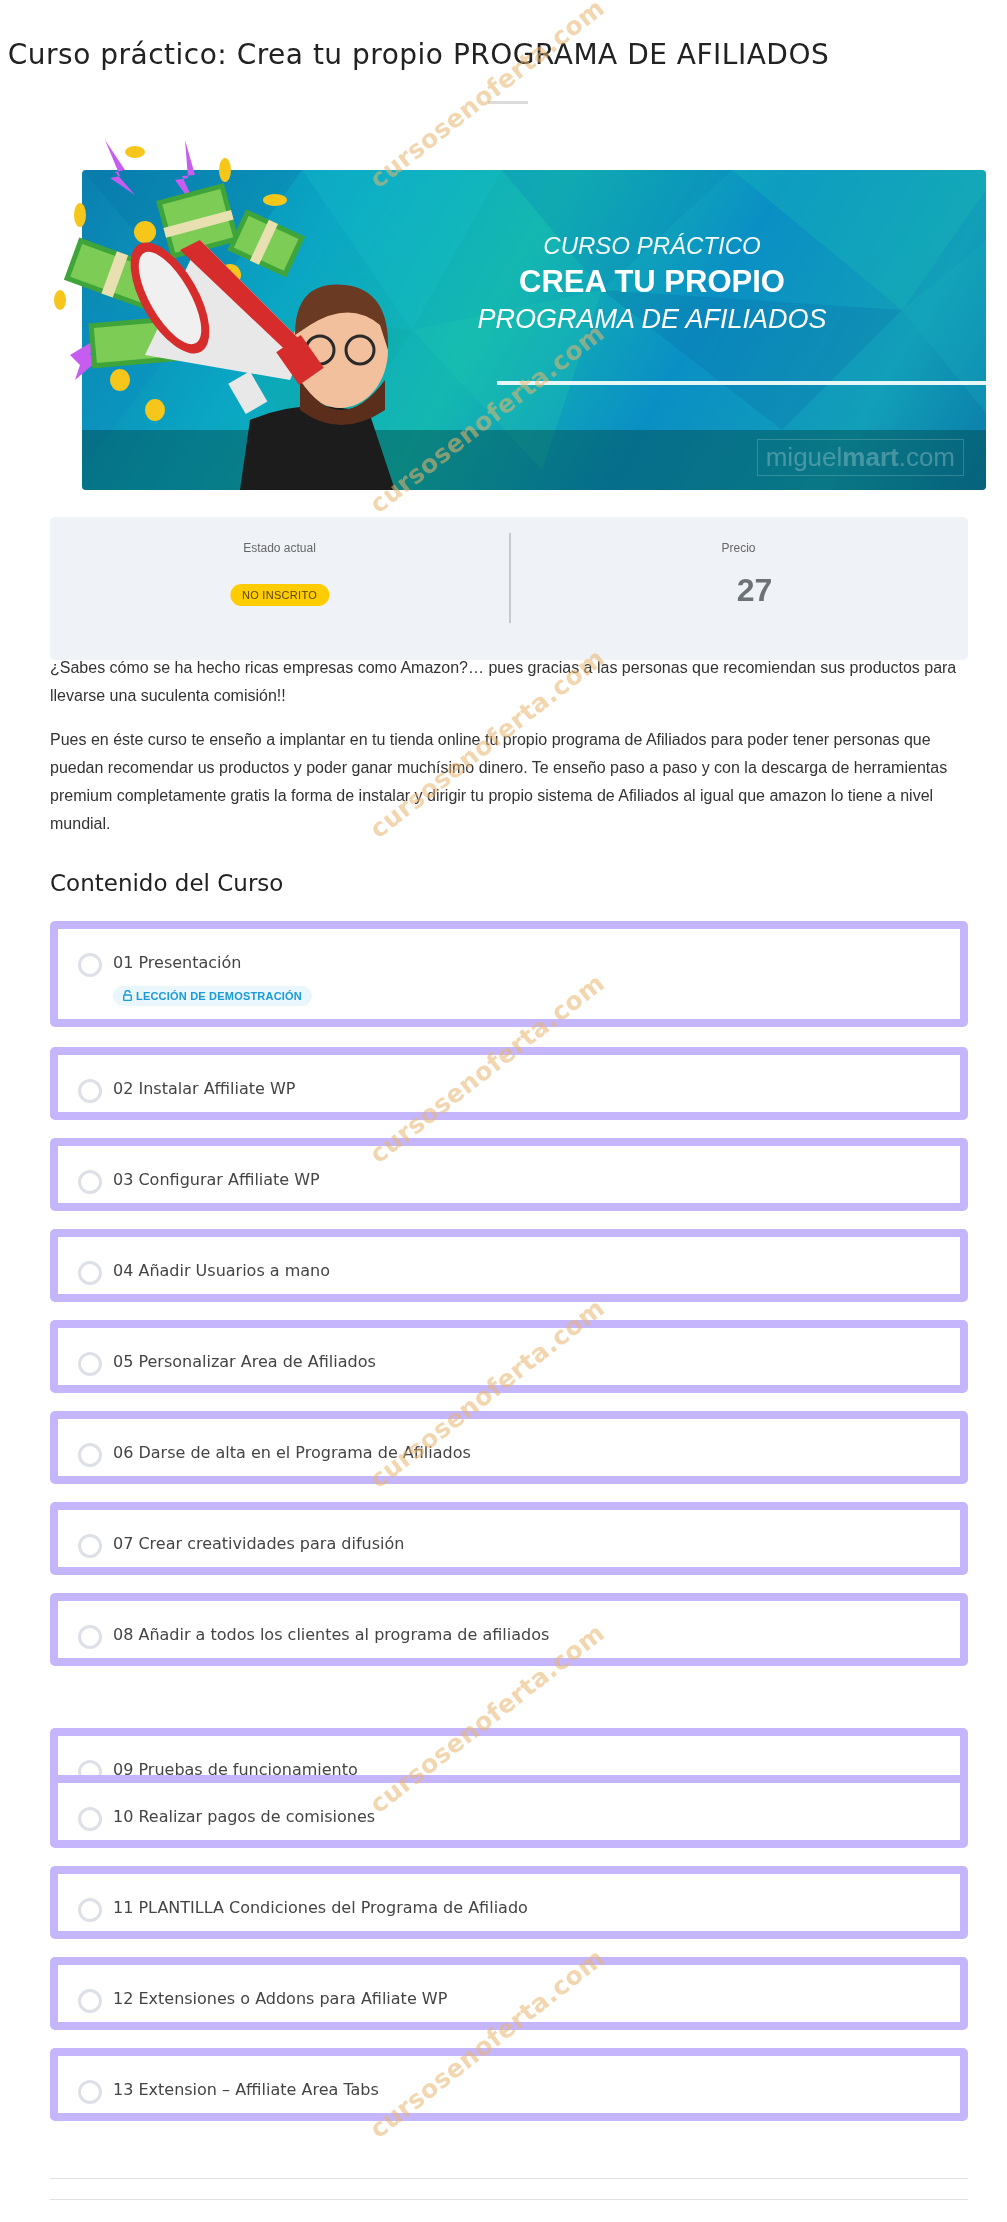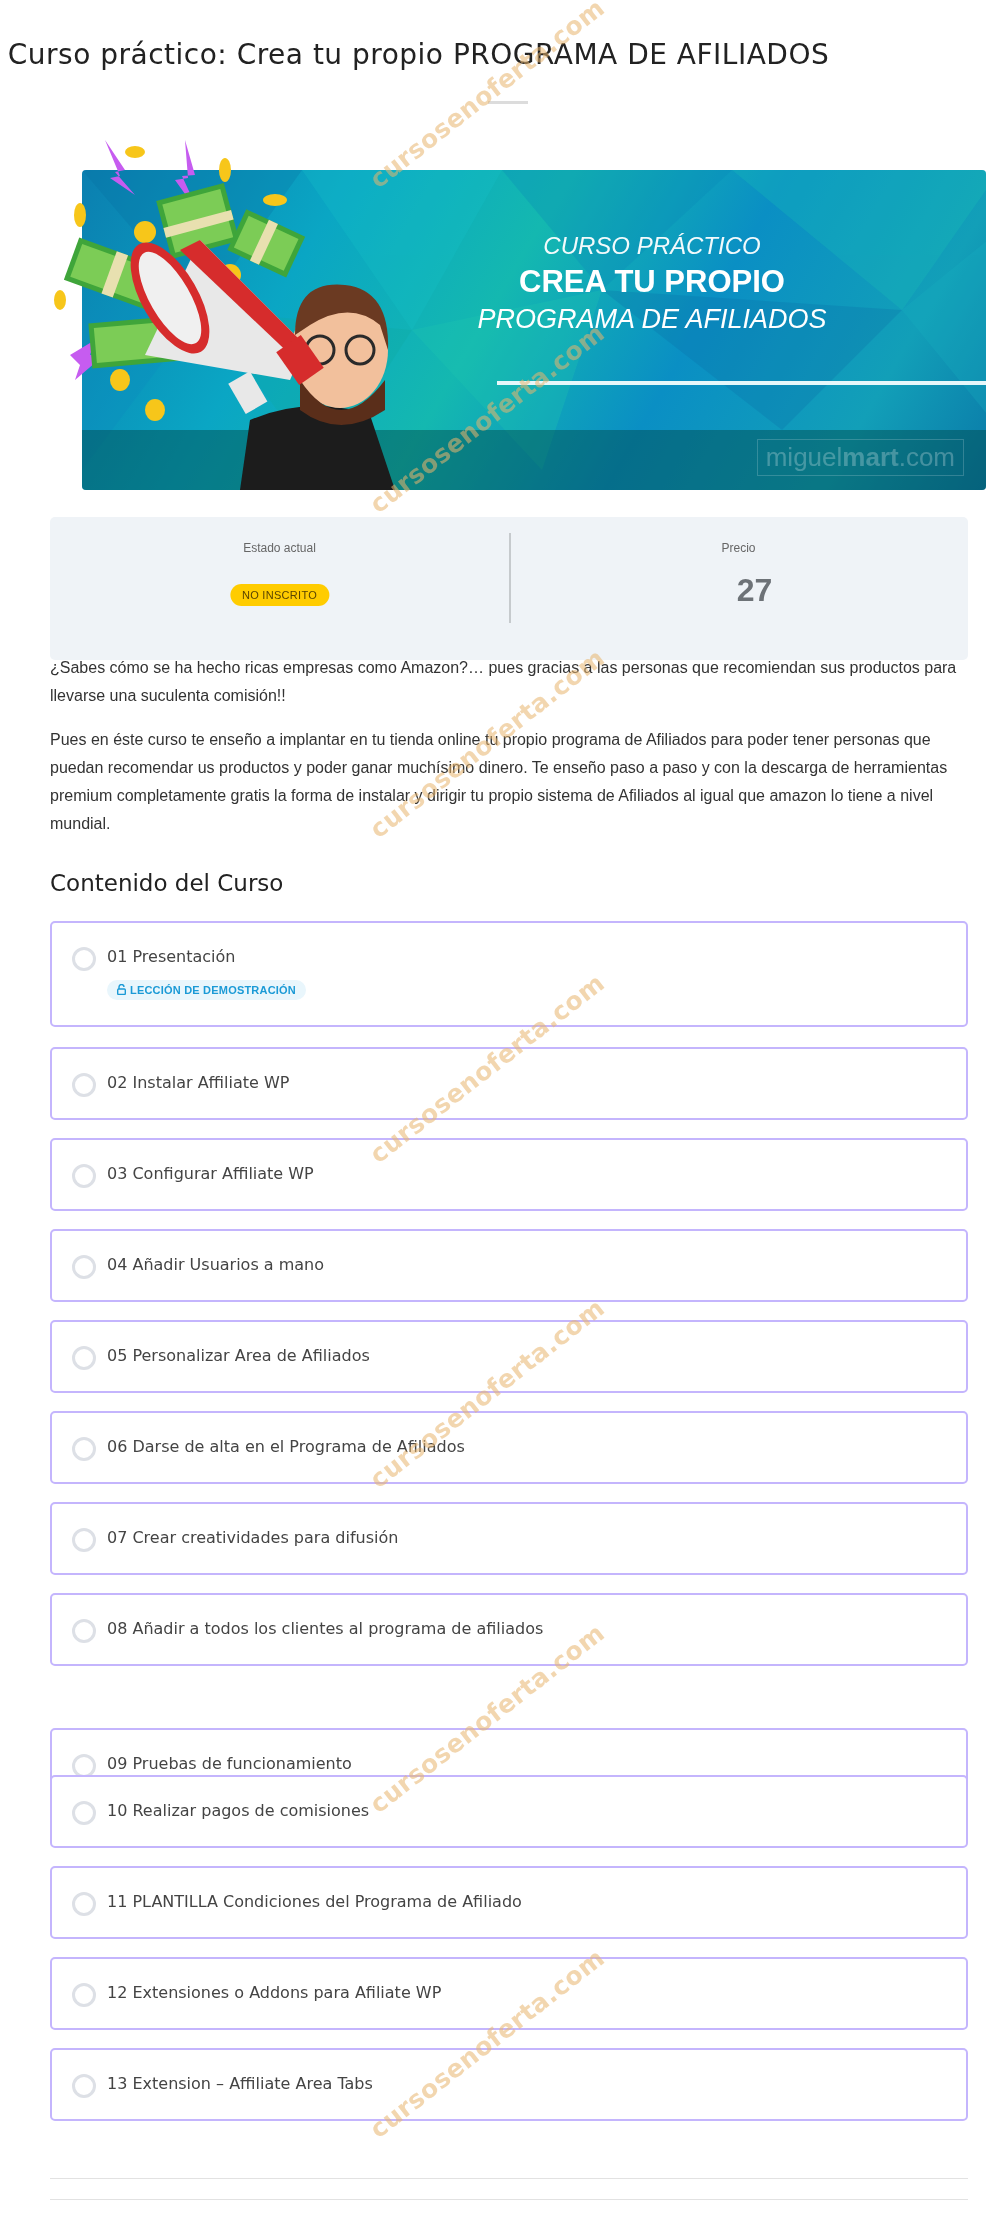--- a/index.html
+++ b/index.html
@@ -74,21 +74,21 @@
   .desc-2 { top: 726px; }
 
   .section-title {
     position: absolute; left: 50px; top: 870px; font-family: "DejaVu Sans", sans-serif;
     font-size: 23px; color: #222; font-weight: 400; text-align: right;
   }
 
   
   .lesson {
     position: absolute; left: 50px; width: 918px; height: 73px;
-    border: 2px solid #c4b5fd; border-radius: 5px; background: #fff; cursor: pointer;
+    border: 8px solid #c4b5fd; border-radius: 5px; background: #fff; cursor: pointer;
   }
   .lesson.first { height: 106px; }
   .lesson-circle {
     position: absolute; left: 20px; top: 24px; width: 24px; height: 24px;
     border: 3px solid #dde0e6; border-radius: 50%; background: #fff;
   }
   .lesson-title {
     position: absolute; left: 55px; top: 24px; font-size: 16px; color: #444;
     font-family: "DejaVu Sans", sans-serif; white-space: nowrap;
   }

